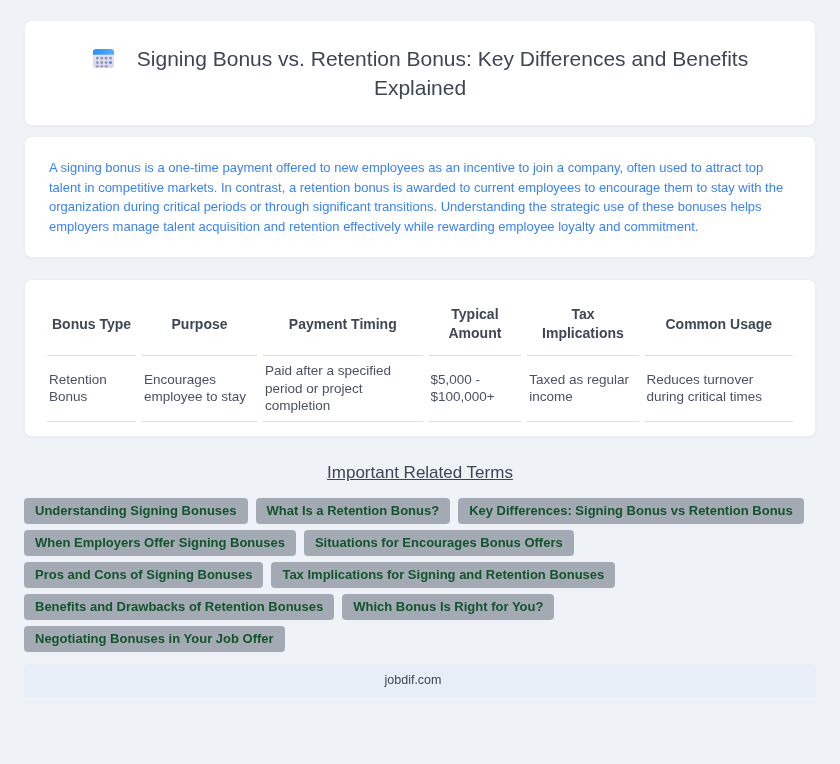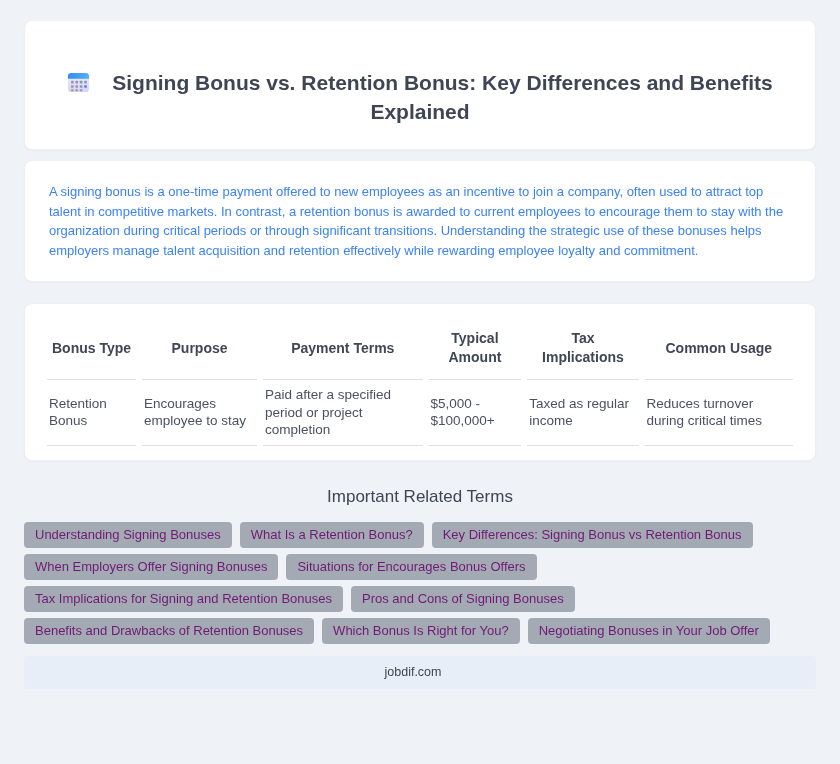--- a/index.html
+++ b/index.html
@@ -20,23 +20,22 @@
   }
 
   
   .header-card {
     padding: 23px 34px;
     text-align: center;
   }
   .page-title {
     font-size: 21px;
     line-height: 29px;
-    font-weight: 700;
+    font-weight: 400;
     color: #3e4553;
-    margin-top: 24px;
   }
   .cal-icon {
     display: inline-block;
     width: 23px; height: 23px;
     margin-right: 22px;
     vertical-align: -4px;
   }
 
   
   .intro-card {
@@ -86,34 +85,35 @@
   col.c5 { width: 15%; }
   col.c6 { width: 20%; }
 
   
   .terms-heading {
     margin: 26px 0 15px;
     text-align: center;
     font-size: 17px;
     font-weight: 400;
     color: #3e4553;
+    text-decoration: underline;
   }
   .terms {
     display: flex;
     flex-wrap: wrap;
     gap: 6px 8px;
   }
   .term-pill {
     background: #a3aab4;
-    color: #701a75;
+    color: #14532d;
     border-radius: 4px;
     padding: 6px 11px;
     font-size: 13px;
     line-height: 14px;
-    font-weight: 400;
+    font-weight: 700;
     cursor: pointer;
     white-space: nowrap;
   }
 
   
   .footer-bar {
     margin-top: 12px;
     height: 33px;
     background: #e8eef8;
     border-radius: 4px;
@@ -173,21 +173,21 @@
           <col class="c2">
           <col class="c3">
           <col class="c4">
           <col class="c5">
           <col class="c6">
       </colgroup>
       <thead>
         <tr>
           <th>Bonus Type</th>
           <th>Purpose</th>
-          <th>Payment Terms</th>
+          <th>Payment Timing</th>
           <th>Typical Amount</th>
           <th>Tax Implications</th>
           <th>Common Usage</th>
         </tr>
       </thead>
       <tbody>
         <tr>
           <td>Retention Bonus</td>
           <td>Encourages employee to stay</td>
           <td>Paid after a specified period or project completion</td>
@@ -199,22 +199,22 @@
     </table>
   </div>
 
   <h2 class="terms-heading">Important Related Terms</h2>
   <div class="terms">
     <span class="term-pill">Understanding Signing Bonuses</span>
     <span class="term-pill">What Is a Retention Bonus?</span>
     <span class="term-pill">Key Differences: Signing Bonus vs Retention Bonus</span>
     <span class="term-pill">When Employers Offer Signing Bonuses</span>
     <span class="term-pill">Situations for Encourages Bonus Offers</span>
+    <span class="term-pill">Pros and Cons of Signing Bonuses</span>
     <span class="term-pill">Tax Implications for Signing and Retention Bonuses</span>
-    <span class="term-pill">Pros and Cons of Signing Bonuses</span>
     <span class="term-pill">Benefits and Drawbacks of Retention Bonuses</span>
     <span class="term-pill">Which Bonus Is Right for You?</span>
     <span class="term-pill">Negotiating Bonuses in Your Job Offer</span>
   </div>
 
   <div class="footer-bar">
     <span class="footer-site">jobdif.com</span>
   </div>
 
 </div>

